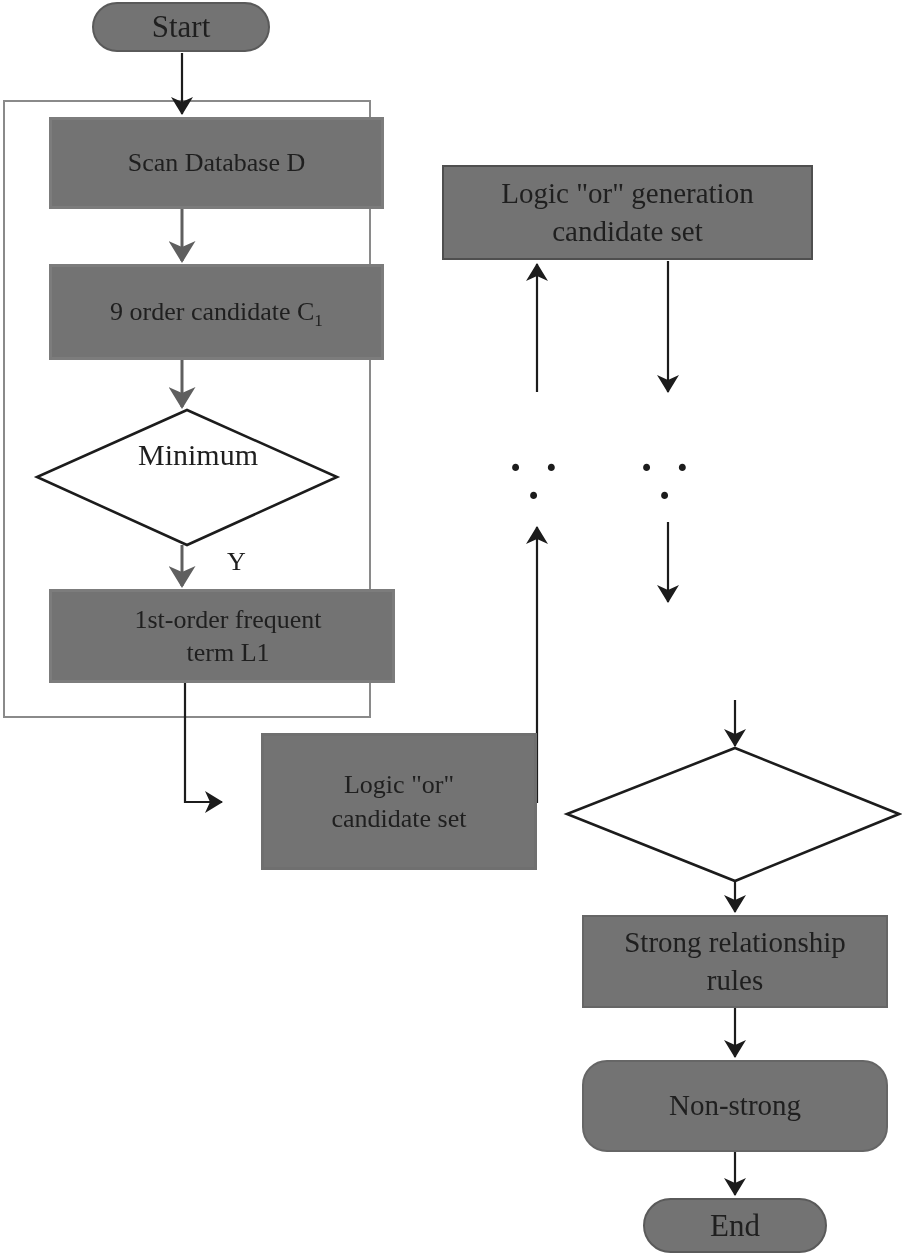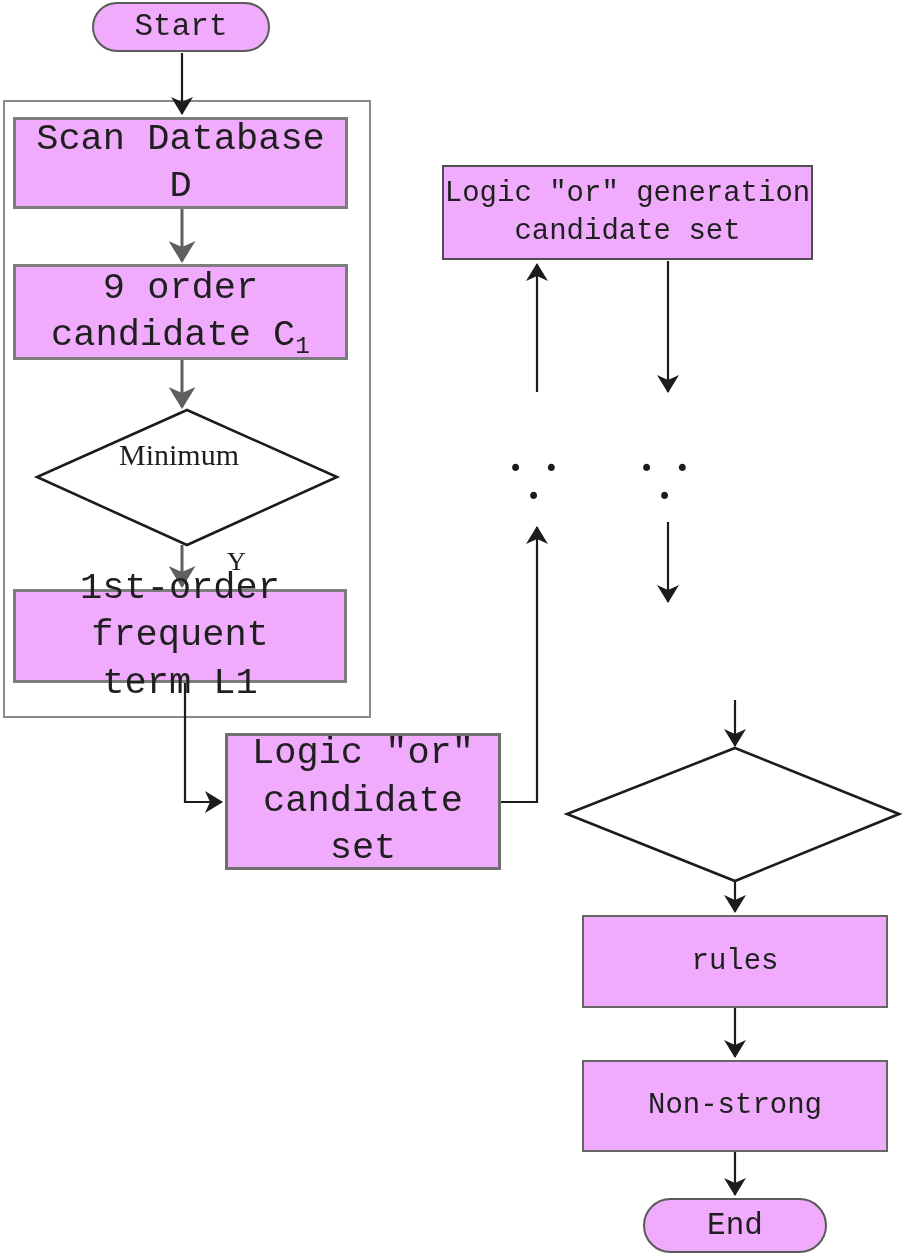--- a/index.html
+++ b/index.html
@@ -29,27 +29,25 @@
     border: 2px solid #8a8a8a;
     background: transparent;
     z-index: 0;
   }
   .node {
     position: absolute;
     display: flex;
     flex-direction: column;
     align-items: center;
     justify-content: center;
-    text-align: center;
-    background: #f0abfc;
+    background: #737373;
     z-index: 2;
     line-height: 1.28;
-    font-family: Liberation Mono, monospace;
   }
-  .rect-light { border: 3px solid var(--box-border); font-size: 37px; }
+  .rect-light { border: 3px solid var(--box-border); font-size: 26px; margin-left: 36px; }
   .rect-dark  { border: 2px solid var(--dark-border); font-size: 29px; }
   .stadium {
     border: 2.5px solid var(--stadium-border);
     border-radius: 28px;
     font-size: 31px;
   }
   .diamond-label {
     position: absolute;
     text-align: center;
     font-size: 30px;
@@ -132,51 +130,52 @@
   </div>
 
   <div class="node rect-light" style="left:13px; top:117px; width:329px; height:86px;">
     <span>Scan Database D</span>
   </div>
 
   <div class="node rect-light" style="left:13px; top:264px; width:329px; height:90px;">
     <span><span>9 order candidate C</span><sub>1</sub></span>
   </div>
 
-  <div class="diamond-label" style="left:79px; top:432px; width:200px;">
+  <div class="diamond-label" style="left:98px; top:432px; width:200px;">
     <div>Minimum</div>
   </div>
 
   <div class="float-label" style="left:227px; top:547px;">Y</div>
 
-  <div class="node rect-light" style="left:13px; top:589px; width:328px; height:88px;">
+  <div class="node rect-light" style="left:13px; top:589px; width:328px; height:88px;padding-left:12px;">
     <div>1st-order frequent</div>
     <div>term L1</div>
   </div>
 
   <div class="node rect-light" style="left:225px; top:733px; width:270px; height:131px; border-color:#6f6f6f;">
     <div>Logic "or"</div>
     <div>candidate set</div>
   </div>
 
   <div class="node rect-dark" style="left:442px; top:165px; width:367px; height:91px;">
     <div>Logic "or" generation</div>
     <div>candidate set</div>
   </div>
 
   <div class="dots" style="left:492px; top:455px;">• • •</div>
   <div class="dots" style="left:623px; top:455px;">• • •</div>
 
 
 
   <div class="node rect-dark" style="left:582px; top:915px; width:302px; height:89px; border-color:#666;">
+    <div>Strong relationship</div>
     <div>rules</div>
   </div>
 
-  <div class="node rect-dark" style="left:582px; top:1060px; width:302px; height:88px; border-color:#666;">
+  <div class="node rect-dark" style="left:582px; top:1060px; width:302px; height:88px; border-color:#666;border-radius:25px;">
     <div>Non-strong</div>
   </div>
 
   <div class="node stadium" style="left:643px; top:1198px; width:180px; height:51px;">
     <span>End</span>
   </div>
 
 </div>
 
 </body></html>

